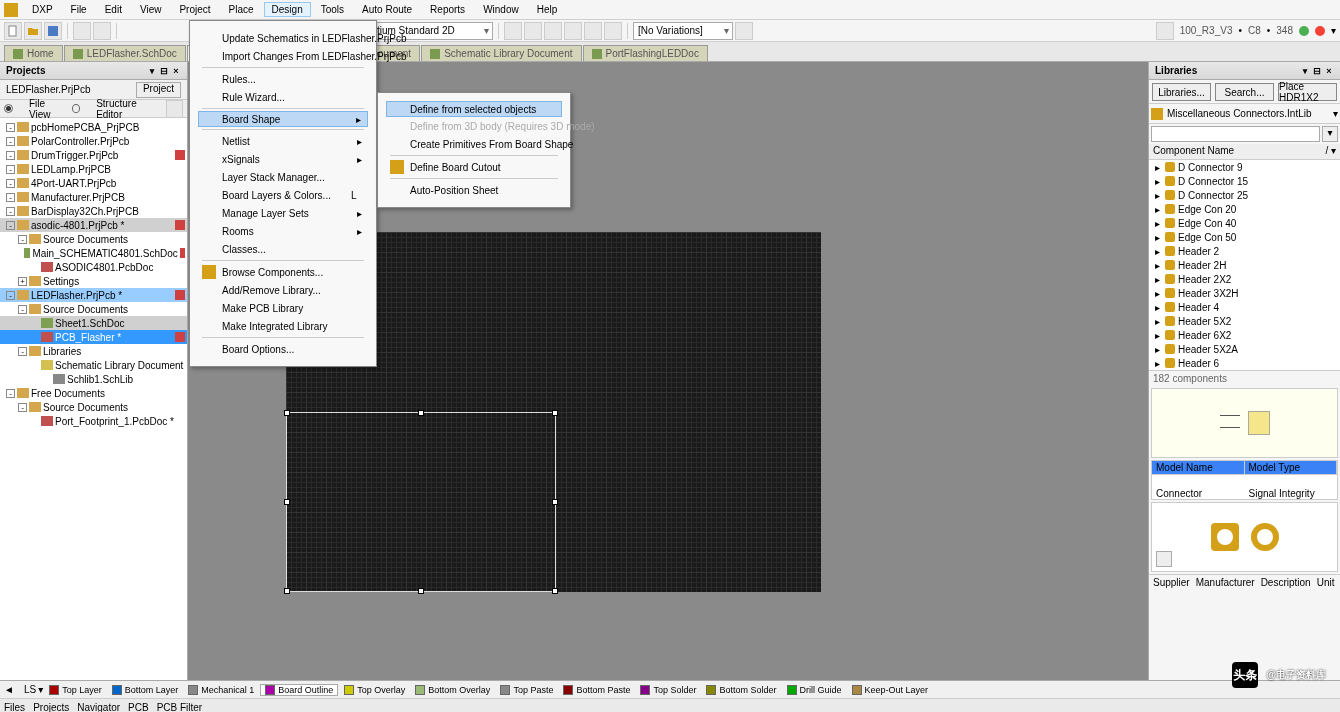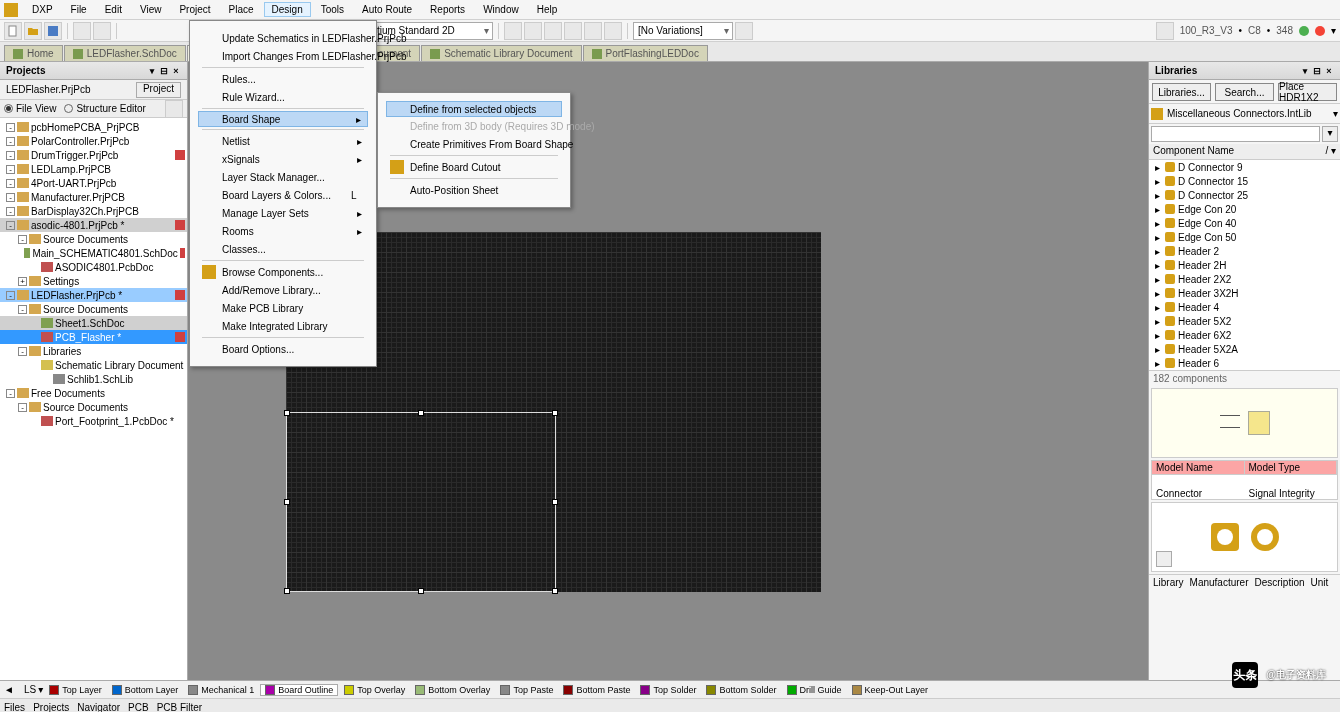--- a/index.html
+++ b/index.html
@@ -28,21 +28,21 @@
 .panel-title { height:18px; background:linear-gradient(#e8e8e8,#d8d8d8); border-bottom:1px solid #aaa; padding:2px 6px; font-weight:bold; display:flex; align-items:center; }
 .panel-title .ctrls { margin-left:auto; display:flex; gap:2px; }
 .panel-title .ctrls span { width:10px; height:10px; font-size:9px; text-align:center; cursor:default; }
 .proj-toolbar { height:22px; background:#f0f0f0; border-bottom:1px solid #ccc; display:flex; align-items:center; padding:2px; gap:2px; }
 .proj-toolbar .combo { flex:1; height:18px; border:1px solid #aaa; background:#fff; padding:0 4px; display:flex; align-items:center; position:relative; }
 .proj-toolbar .combo::after { content:"▾"; position:absolute; right:3px; }
 .proj-toolbar .btn { height:18px; padding:0 6px; border:1px solid #aaa; background:#eee; display:flex; align-items:center; }
 .proj-sub { height:20px; border-bottom:1px solid #ccc; padding:2px 6px; display:flex; align-items:center; background:#f0f0f0; }
 .proj-sub .btn { margin-left:auto; height:16px; padding:0 6px; border:1px solid #aaa; background:#eee; }
 .proj-tabs { height:18px; background:#eee; border-bottom:1px solid #ccc; display:flex; align-items:center; padding:0 4px; gap:8px; font-size:10px; }
-.proj-tabs .pt { display:flex; align-items:center; gap:3px; }
+.proj-tabs .pt { display:flex; align-items:center; gap:16px; }
 .proj-tabs .radio { width:9px; height:9px; border:1px solid #666; border-radius:50%; }
 .proj-tabs .radio.on::after { content:""; display:block; width:5px; height:5px; background:#333; border-radius:50%; margin:1px; }
 .tree { flex:1; background:#fff; overflow:auto; padding:2px 0; }
 .tree-row { display:flex; align-items:center; height:14px; padding:0 2px; gap:2px; white-space:nowrap; }
 .tree-row.sel-gray { background:#d0d0d0; }
 .tree-row.sel-blue { background:#3399ff; color:#fff; }
 .tree-row.sel-band { background:#99ccff; }
 .tree-row .ind { display:inline-block; }
 .tree-row .exp { width:9px; height:9px; border:1px solid #888; text-align:center; line-height:7px; font-size:8px; }
 .tree-row .ic { width:12px; height:10px; display:inline-block; }
@@ -80,21 +80,21 @@
 .comp-header { height:16px; background:#eee; border-bottom:1px solid #ccc; padding:1px 4px; display:flex; font-size:10px; }
 .comp-list { height:210px; background:#fff; overflow:auto; }
 .comp-row { height:14px; display:flex; align-items:center; gap:3px; padding:0 4px; }
 .comp-row .ic { width:10px; height:10px; background:#d4a017; border-radius:2px; }
 .lib-footer-txt { padding:2px 4px; color:#666; border-top:1px solid #ccc; }
 .preview1 { height:70px; background:#fffff0; border:1px solid #ccc; margin:2px; display:flex; align-items:center; justify-content:center; }
 .preview1 .sym { width:50px; height:40px; position:relative; }
 .preview1 .sym .body { position:absolute; right:0; top:8px; width:22px; height:24px; background:#f5e68c; border:1px solid #aa9; }
 .preview1 .sym .pin { position:absolute; height:1px; background:#555; width:20px; }
 .model-table { height:40px; background:#fff; border:1px solid #ccc; margin:0 2px; }
-.model-table .hdr { display:flex; background:#fca5a5; border-bottom:1px solid #ccc; }
+.model-table .hdr { display:flex; background:#3b82f6; border-bottom:1px solid #ccc; }
 .model-table .hdr div { flex:1; padding:1px 4px; border-right:1px solid #ccc; }
 .model-table .mrow { display:flex; }
 .model-table .mrow div { flex:1; padding:13px 4px; }
 .preview2 { height:70px; background:#fff; border:1px solid #ccc; margin:2px; display:flex; align-items:center; justify-content:center; gap:12px; position:relative; }
 .preview2 .pad { width:28px; height:28px; background:#d4a017; border-radius:4px; position:relative; }
 .preview2 .pad.sq::after { content:""; position:absolute; inset:6px; background:#fff; border-radius:50%; }
 .preview2 .pad.rd { border-radius:50%; }
 .preview2 .pad.rd::after { content:""; position:absolute; inset:6px; background:#fff; border-radius:50%; }
 .preview2 .corner-ic { position:absolute; left:4px; bottom:4px; width:16px; height:16px; border:1px solid #aaa; background:#eee; }
 .supplier-tabs { height:18px; display:flex; border-top:1px solid #ccc; font-size:9px; padding:2px 4px; gap:6px; }
@@ -499,21 +499,21 @@
           <div>HDR1X2</div>
           <div>Footprint</div>
         </div>
     </div>
     <div class="preview2">
       <div class="pad sq"></div>
       <div class="pad rd"></div>
       <div class="corner-ic"></div>
     </div>
     <div class="supplier-tabs" id="sup-tabs">
-        <span>Library</span>
+        <span>Supplier</span>
         <span>Manufacturer</span>
         <span>Description</span>
         <span>Unit</span>
       </div>
   </div>
 </div>
 
 <div class="layer-bar" id="layer-bar">
   <span>◄</span>
     <span style="width:6px"></span>

